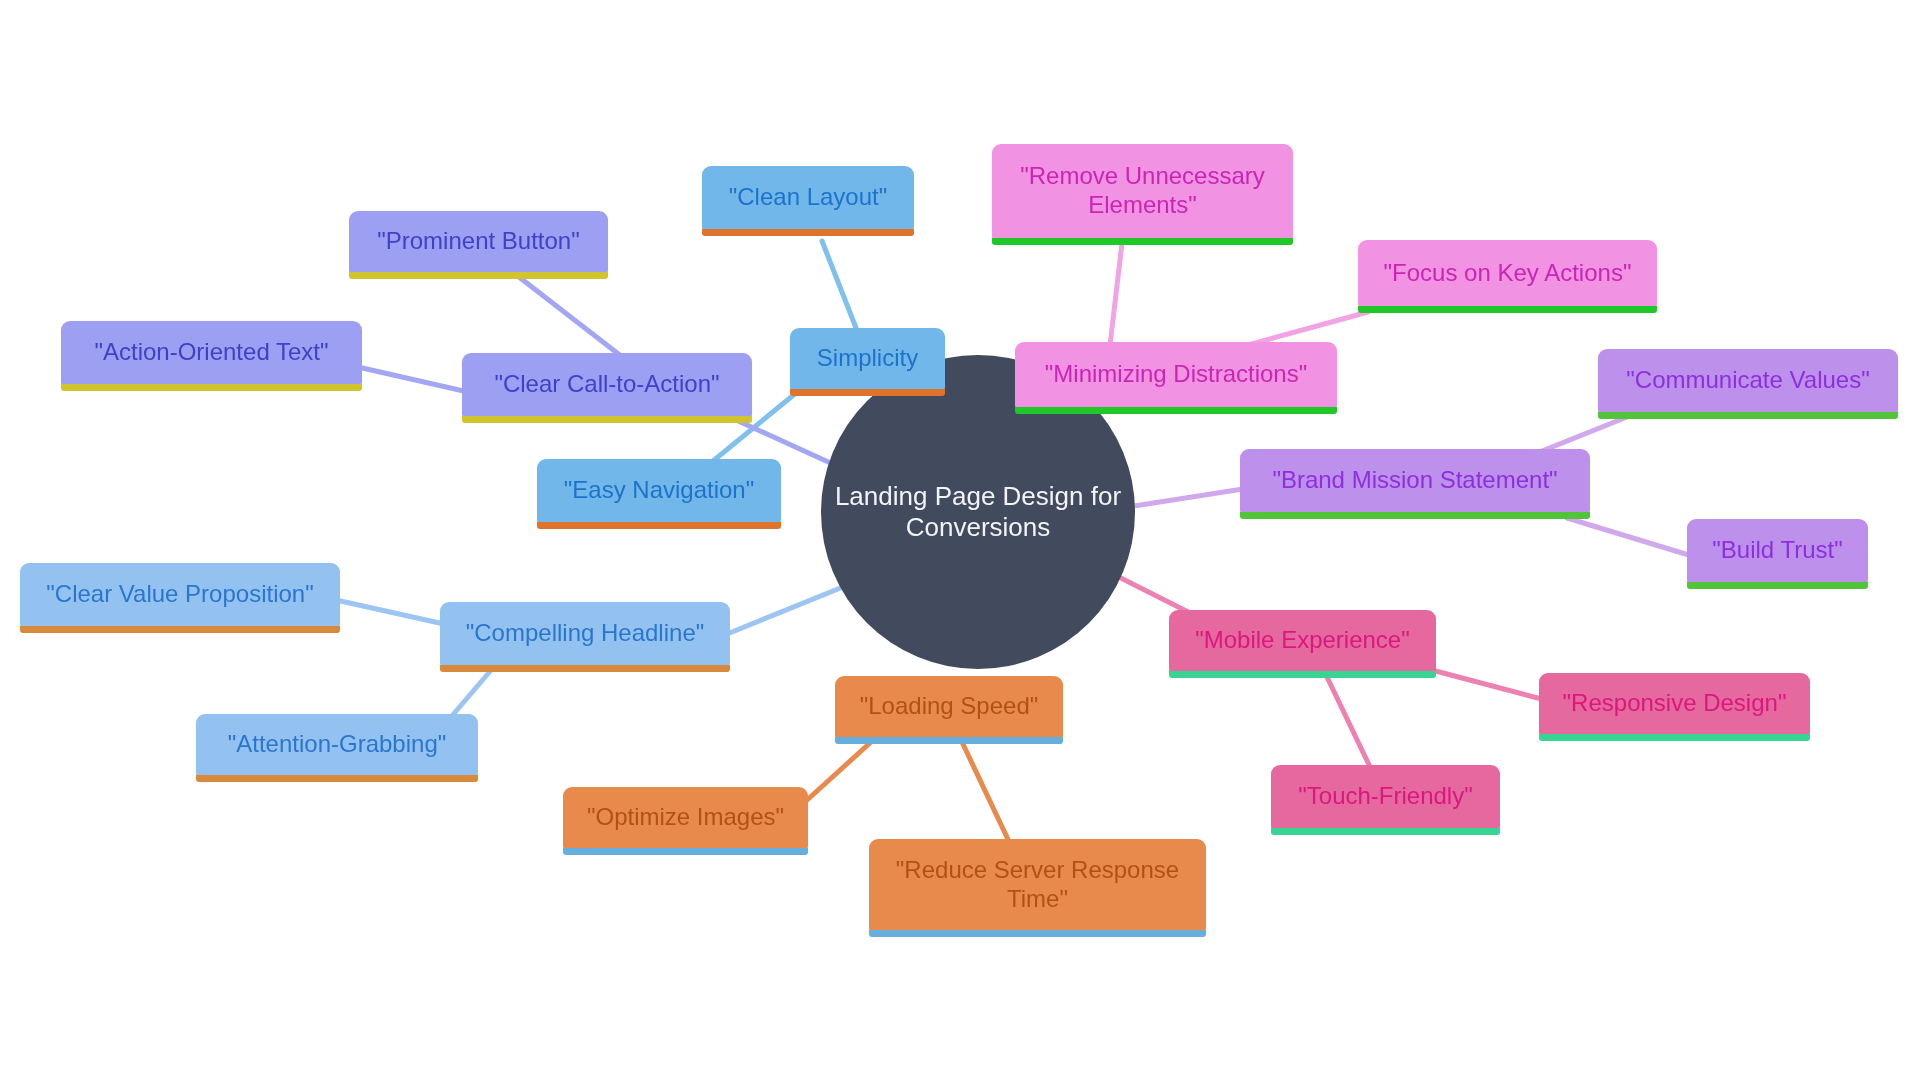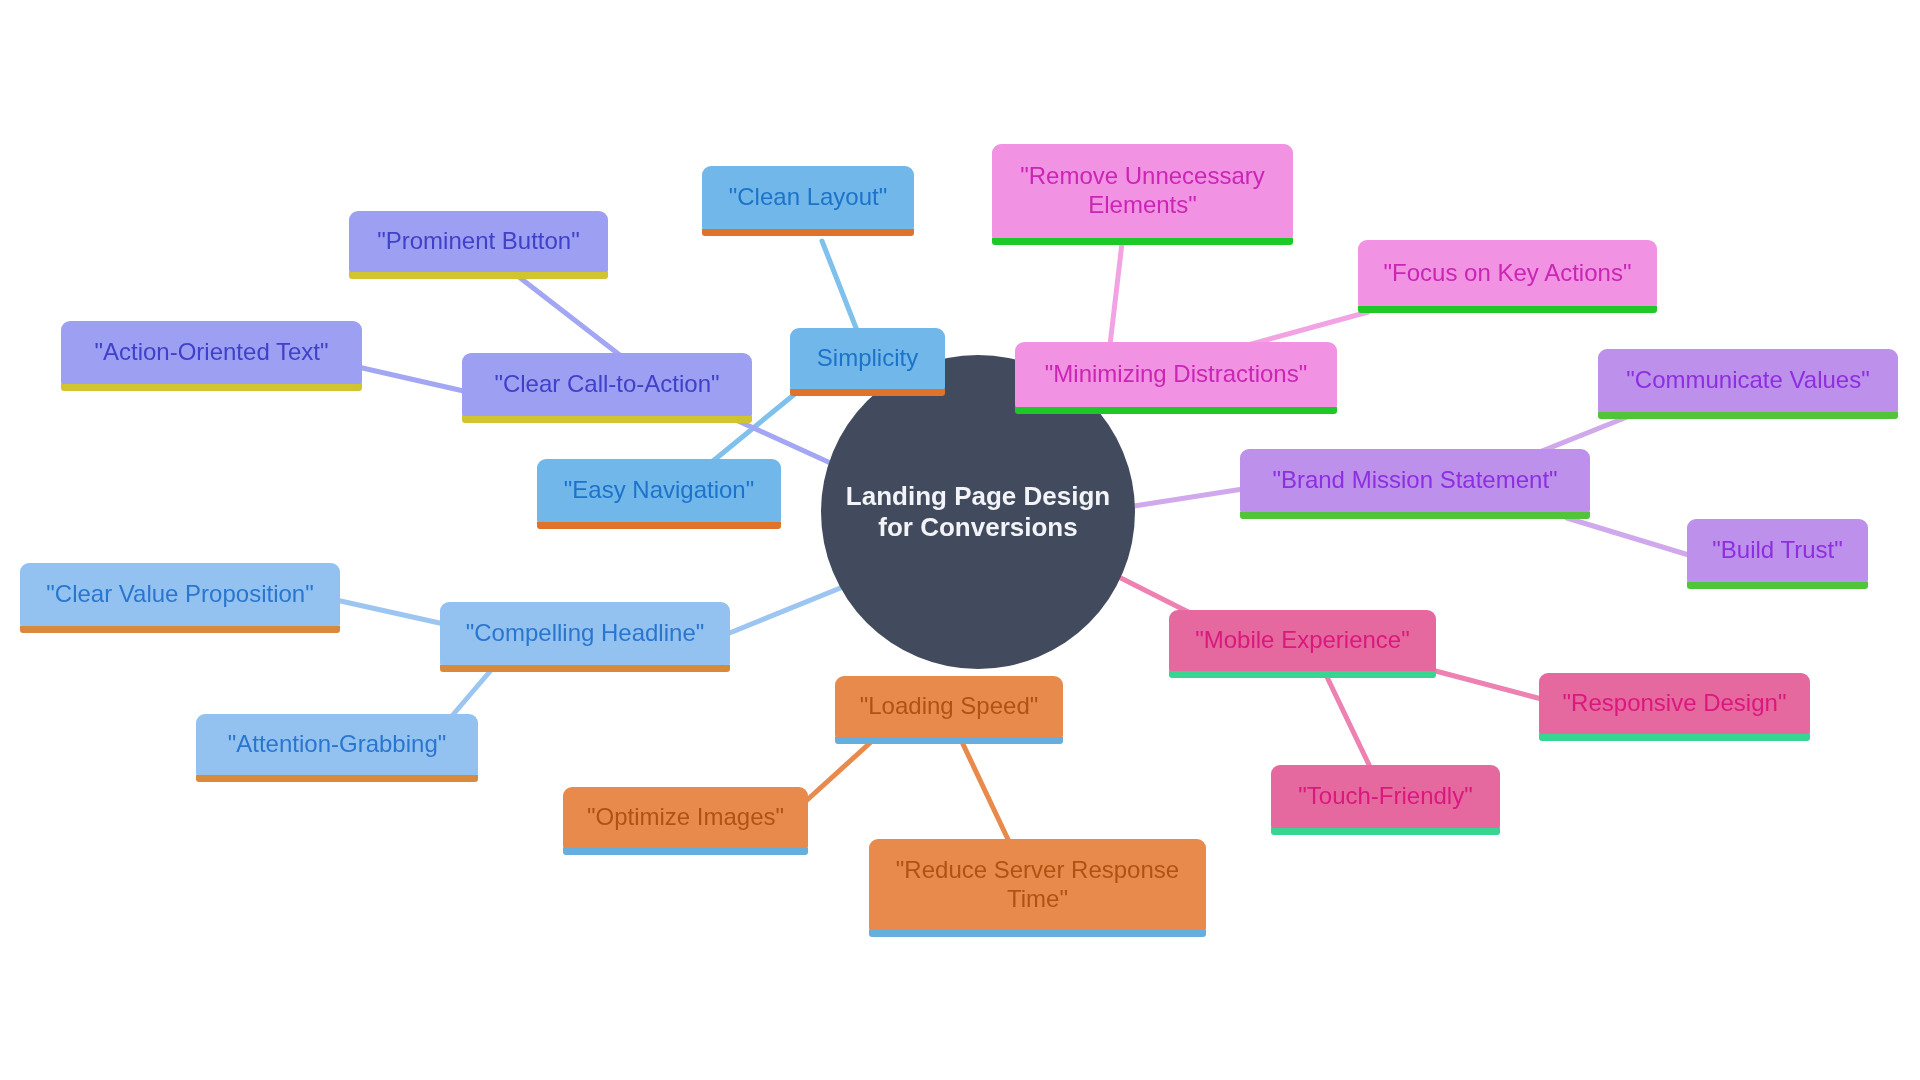--- a/index.html
+++ b/index.html
@@ -2,21 +2,21 @@
 <html><head>
 <meta charset="utf-8">
 <style>
   html,body{margin:0;padding:0;background:#ffffff;}
   body{font-family:"Liberation Sans","DejaVu Sans",sans-serif;}
   .canvas{position:relative;width:1920px;height:1080px;background:#ffffff;overflow:hidden;}
   .edges-layer{position:absolute;left:0;top:0;width:1920px;height:1080px;}
   .center-node{
     position:absolute;border-radius:50%;
     display:flex;align-items:center;justify-content:center;text-align:center;
-    font-size:26px;line-height:1.18;font-weight:700;
+    font-size:26px;line-height:1.18;font-weight:400;
   }
   .center-label{display:block;width:300px;}
   .node{
     position:absolute;box-sizing:border-box;
     display:flex;align-items:center;justify-content:center;text-align:center;
     border-radius:9px;
     font-size:24px;line-height:1.2;font-weight:400;
     padding:6px 14px 13px 14px;
   }
   .node .bar{

